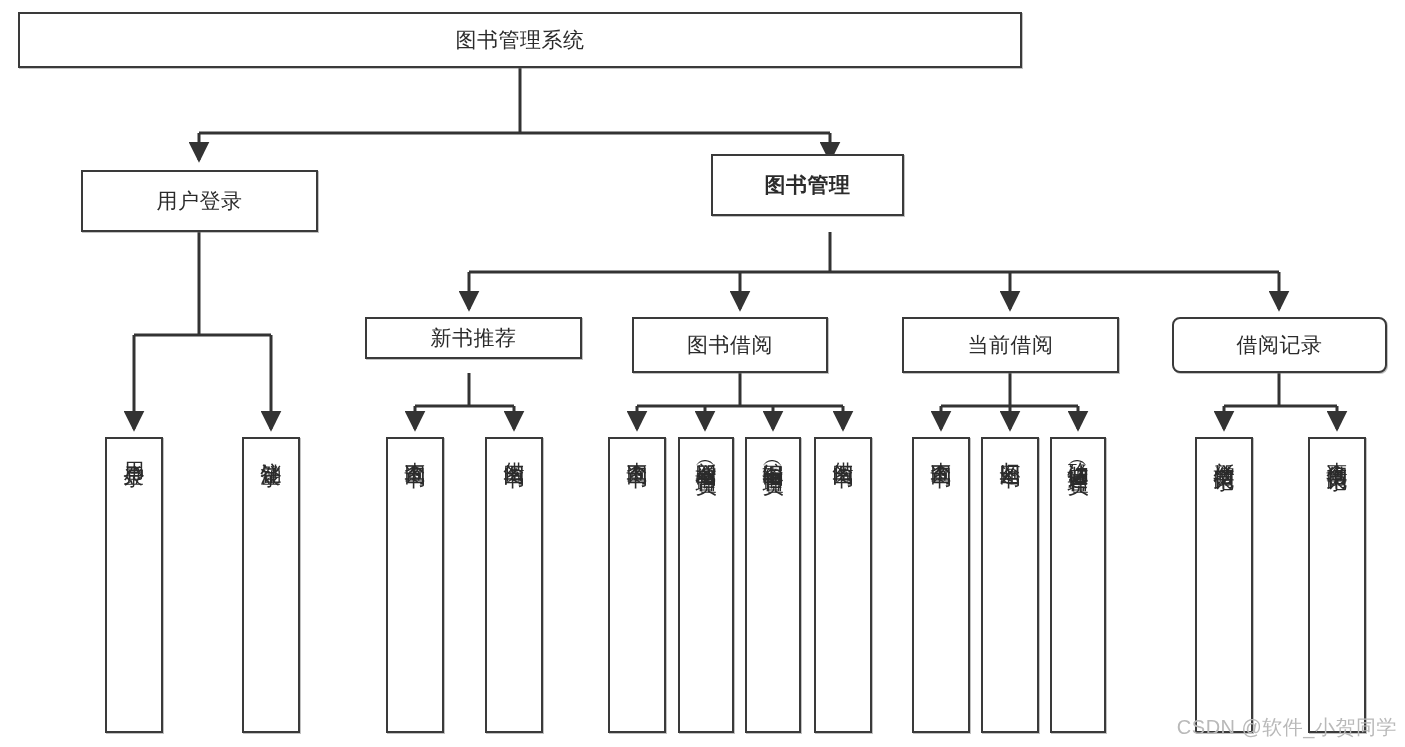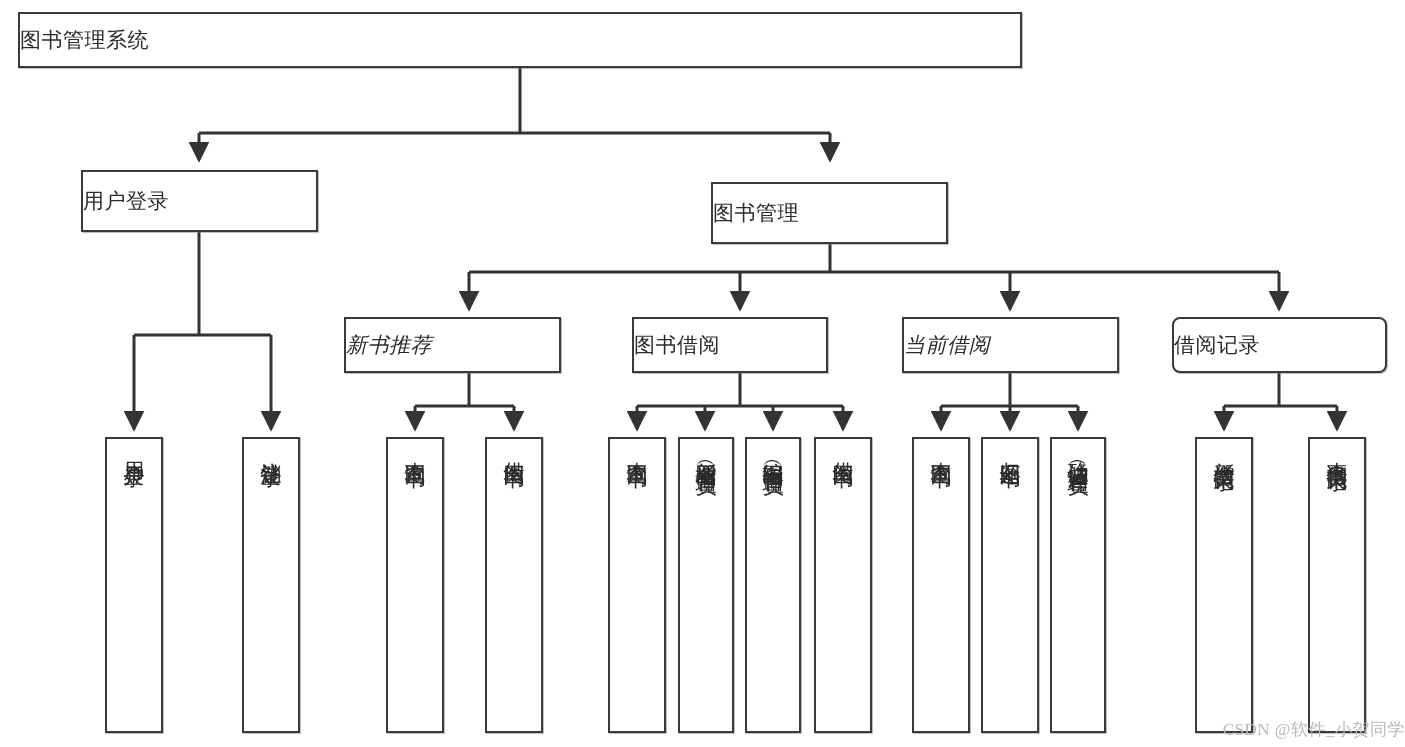--- a/index.html
+++ b/index.html
@@ -25,20 +25,21 @@
     height: 747px;
     pointer-events: none;
   }
   .node {
     position: absolute;
     box-sizing: border-box;
     border: 2.5px solid #3a3a3a;
     background: #ffffff;
     display: flex;
     align-items: center;
+    justify-content: center;
     color: #2b2b2b;
     box-shadow: 1px 1px 0 rgba(120,120,120,0.45);
   }
   .node .label {
     display: block;
     text-align: center;
     line-height: 1.18;
     letter-spacing: 0.5px;
   }
   .node.horiz .label {
@@ -56,27 +57,26 @@
   .node.vert .label {
     writing-mode: vertical-rl;
     text-orientation: upright;
     font-size: 21px;
     line-height: 1.05;
     letter-spacing: 2px;
     white-space: nowrap;
   }
   .watermark {
     position: absolute;
-    right: 0;
+    right: 8px;
     bottom: 6px;
-    font-size: 17px;
+    font-size: 20px;
     color: #b9b9b9;
     letter-spacing: 0.5px;
     user-select: none;
-    font-family: Liberation Serif, serif;
   }
 </style>
 </head>
 <body>
 
 <div id="canvas">
 
   <svg id="connectors" viewBox="0 0 1405 747" xmlns="http://www.w3.org/2000/svg">
     <defs>
       <marker id="arrow" viewBox="0 0 12 12" refX="10.5" refY="6" markerWidth="7" markerHeight="7" orient="auto-start-reverse">
@@ -127,31 +127,31 @@
     </g>
   </svg>
 
   <div class="node root horiz" style="left:18px; top:12px; width:1004px; height:56px;">
     <span class="label">图书管理系统</span>
   </div>
 
   <div class="node horiz" style="left:81px; top:170px; width:237px; height:62px;">
     <span class="label">用户登录</span>
   </div>
-  <div class="node horiz" style="left:711px; top:182px; width:237px; height:62px;">
+  <div class="node horiz" style="left:711px; top:154px; width:193px; height:62px;font-weight:bold;">
     <span class="label">图书管理</span>
   </div>
 
-  <div class="node horiz" style="left:344px; top:317px; width:217px; height:56px;font-style:italic;">
+  <div class="node horiz" style="left:365px; top:317px; width:217px; height:42px;">
     <span class="label">新书推荐</span>
   </div>
   <div class="node horiz" style="left:632px; top:317px; width:196px; height:56px;">
     <span class="label">图书借阅</span>
   </div>
-  <div class="node horiz" style="left:902px; top:317px; width:217px; height:56px;font-style:italic;">
+  <div class="node horiz" style="left:902px; top:317px; width:217px; height:56px;">
     <span class="label">当前借阅</span>
   </div>
   <div class="node horiz" style="left:1172px; top:317px; width:215px; height:56px;border-radius:8px;">
     <span class="label">借阅记录</span>
   </div>
 
   <div class="node vert" style="left:105px; top:437px; width:58px; height:296px;">
     <span class="label">用户登录</span>
   </div>
   <div class="node vert" style="left:242px; top:437px; width:58px; height:296px;">

